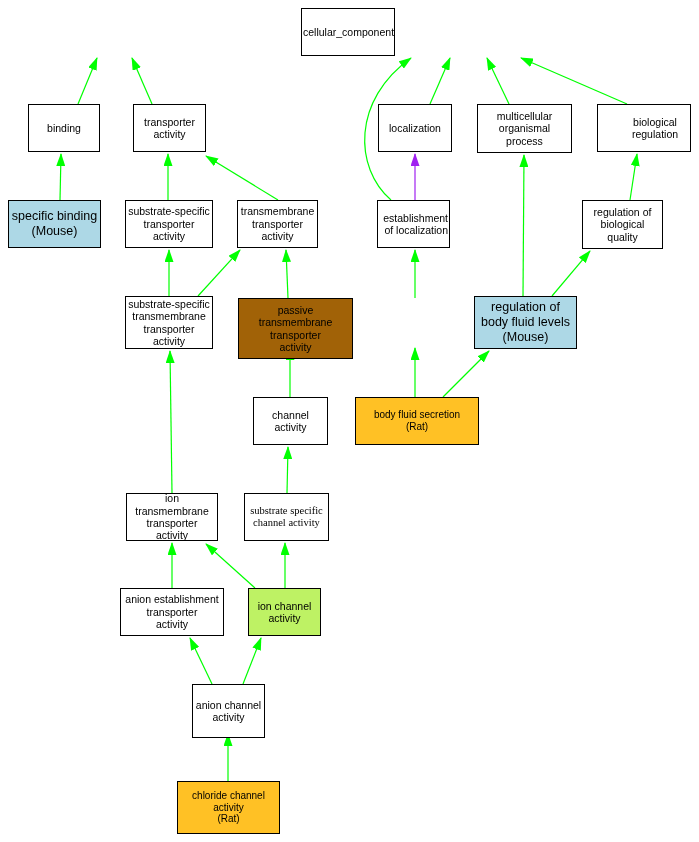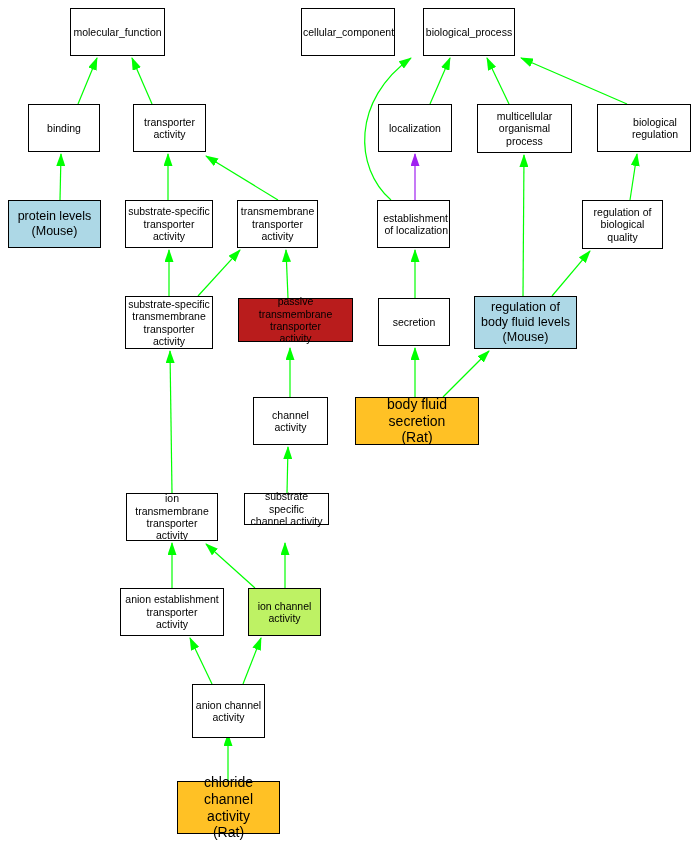--- a/index.html
+++ b/index.html
@@ -36,21 +36,21 @@
     line-height: 1.18;
     padding: 1px;
     cursor: pointer;
   }
   .node span {
     white-space: pre-line;
     display: block;
     width: 100%;
   }
   .node.blue { font-size: 12.5px; }
-  .node.gold { font-size: 14px; }
+  .node.gold { font-size: 10px; }
 </style>
 </head>
 <body>
 
 <div class="canvas" id="canvas">
     <svg class="edges" viewBox="0 0 699 842">
       <defs>
         <marker id="arrow-green" markerWidth="13" markerHeight="9" refX="12" refY="4.5" orient="auto" markerUnits="userSpaceOnUse">
           <path d="M0,0 L13,4.5 L0,9 Z" fill="#00ff00"></path>
         </marker>
@@ -80,48 +80,42 @@
       <path d="M627,104 L521,58" fill="none" stroke="#00ff00" stroke-width="1.2" marker-end="url(#arrow-green)"></path>
       <path d="M391,200 C354,168 352,100 411,58" fill="none" stroke="#00ff00" stroke-width="1.2" marker-end="url(#arrow-green)"></path>
       <path d="M415,200 L415,154" fill="none" stroke="#a020f0" stroke-width="1.2" marker-end="url(#arrow-purple)"></path>
       <path d="M415,298 L415,250" fill="none" stroke="#00ff00" stroke-width="1.2" marker-end="url(#arrow-green)"></path>
       <path d="M630,200 L637,154" fill="none" stroke="#00ff00" stroke-width="1.2" marker-end="url(#arrow-green)"></path>
       <path d="M523,296 L524,155" fill="none" stroke="#00ff00" stroke-width="1.2" marker-end="url(#arrow-green)"></path>
       <path d="M552,296 L590,251" fill="none" stroke="#00ff00" stroke-width="1.2" marker-end="url(#arrow-green)"></path>
       <path d="M415,397 L415,348" fill="none" stroke="#00ff00" stroke-width="1.2" marker-end="url(#arrow-green)"></path>
       <path d="M443,397 L489,351" fill="none" stroke="#00ff00" stroke-width="1.2" marker-end="url(#arrow-green)"></path>
     </svg>
-    <div class="node white" style="left: 70px; top: 8px; width: 95px; height: 48px; background: rgb(255, 255, 255);">
-      <span>molecular_function</span>
-    </div>
     <div class="node white" style="left: 301px; top: 8px; width: 94px; height: 48px; background: rgb(255, 255, 255);">
       <span>cellular_component</span>
-    </div>
-    <div class="node white" style="left: 423px; top: 8px; width: 92px; height: 48px; background: rgb(255, 255, 255);">
-      <span>biological_process</span>
     </div>
     <div class="node white" style="left: 28px; top: 104px; width: 72px; height: 48px; background: rgb(255, 255, 255);">
       <span>binding</span>
     </div>
     <div class="node white" style="left: 133px; top: 104px; width: 73px; height: 48px; background: rgb(255, 255, 255);">
       <span>transporter
 activity</span>
     </div>
     <div class="node white" style="left: 477px; top: 104px; width: 95px; height: 49px; background: rgb(255, 255, 255);">
       <span>multicellular
 organismal process</span>
     </div>
     <div class="node white" style="left: 378px; top: 104px; width: 74px; height: 48px; background: rgb(255, 255, 255);">
       <span>localization</span>
     </div>
     <div class="node white" style="left: 597px; top: 104px; width: 94px; height: 48px; background: rgb(255, 255, 255); padding-left: 23px;">
       <span>biological regulation</span>
     </div>
     <div class="node blue" style="left: 8px; top: 200px; width: 93px; height: 48px; background: rgb(173, 216, 230);">
-      <span>protein levels
+      <span>specific binding
 (Mouse)</span>
     </div>
     <div class="node white" style="left: 125px; top: 200px; width: 88px; height: 48px; background: rgb(255, 255, 255);">
       <span>substrate-specific
 transporter
 activity</span>
     </div>
     <div class="node white" style="left: 237px; top: 200px; width: 81px; height: 48px; background: rgb(255, 255, 255);">
       <span>transmembrane
 transporter
@@ -134,46 +128,43 @@
     <div class="node white" style="left: 582px; top: 200px; width: 81px; height: 49px; background: rgb(255, 255, 255);">
       <span>regulation of
 biological quality</span>
     </div>
     <div class="node white" style="left: 125px; top: 296px; width: 88px; height: 53px; background: rgb(255, 255, 255);">
       <span>substrate-specific
 transmembrane
 transporter
 activity</span>
     </div>
-    <div class="node white" style="left: 238px; top: 298px; width: 115px; height: 44px; background: #b91c1c;">
+    <div class="node white" style="left: 238px; top: 298px; width: 115px; height: 61px; background: #a16207;">
       <span>passive transmembrane
 transporter
 activity</span>
-    </div>
-    <div class="node white" style="left: 378px; top: 298px; width: 72px; height: 48px; background: rgb(255, 255, 255);">
-      <span>secretion</span>
     </div>
     <div class="node blue" style="left: 474px; top: 296px; width: 103px; height: 53px; background: rgb(173, 216, 230);">
       <span>regulation of
 body fluid levels
 (Mouse)</span>
     </div>
     <div class="node white" style="left: 253px; top: 397px; width: 75px; height: 48px; background: rgb(255, 255, 255);">
       <span>channel activity</span>
     </div>
     <div class="node gold" style="left: 355px; top: 397px; width: 124px; height: 48px; background: rgb(255, 193, 37);">
       <span>body fluid secretion
 (Rat)</span>
     </div>
     <div class="node white" style="left: 126px; top: 493px; width: 92px; height: 48px; background: rgb(255, 255, 255);">
       <span>ion transmembrane
 transporter
 activity</span>
     </div>
-    <div class="node white" style="left: 244px; top: 493px; width: 85px; height: 32px; background: rgb(255, 255, 255);">
+    <div class="node white" style="left: 244px; top: 493px; width: 85px; height: 48px; background: rgb(255, 255, 255); font-family: Liberation Serif, serif;">
       <span>substrate specific
 channel activity</span>
     </div>
     <div class="node white" style="left: 120px; top: 588px; width: 104px; height: 48px; background: rgb(255, 255, 255);">
       <span>anion establishment
 transporter
 activity</span>
     </div>
     <div class="node white" style="left: 248px; top: 588px; width: 73px; height: 48px; background: #bef264;">
       <span>ion channel

